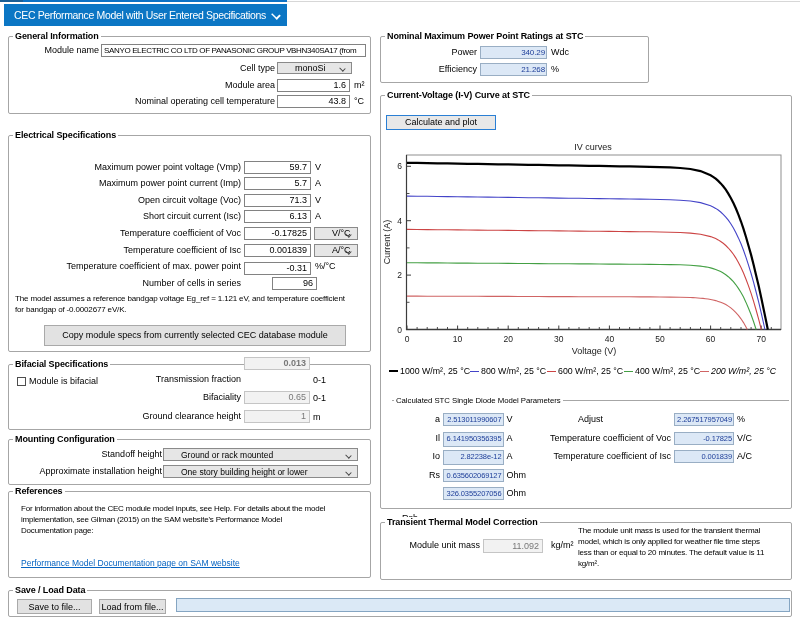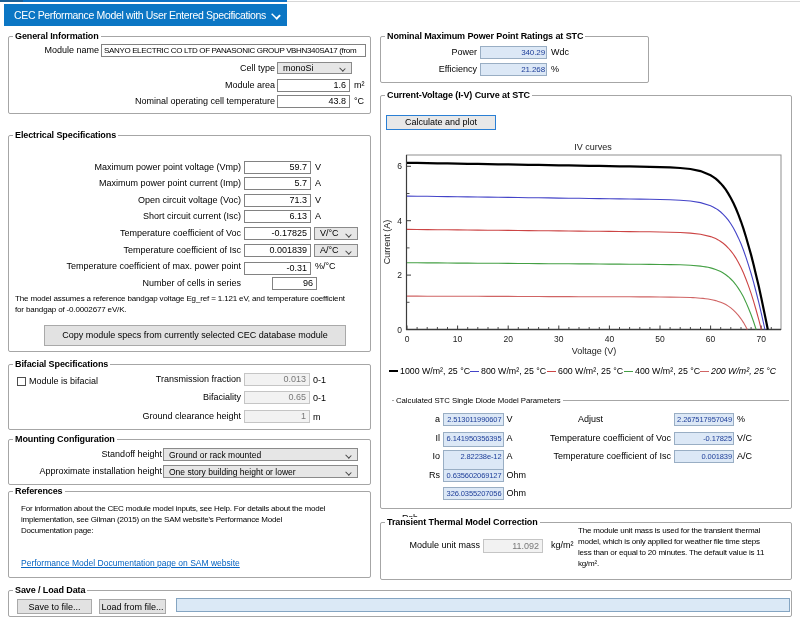--- a/index.html
+++ b/index.html
@@ -4,21 +4,21 @@
 body { width:800px; height:623px; background:#fff; font-family:"Liberation Sans",sans-serif; position:relative; overflow:hidden; }
 .abs { position:absolute; }
 .gb { position:absolute; border:1px solid #a6a6a6; border-radius:2px; background:transparent; }
 .gbt { position:absolute; top:-6px; left:4px; background:#fff; padding:0 2px; font-size:9px; letter-spacing:-0.1px; font-weight:bold; color:#000; white-space:nowrap; line-height:11px;}
 .lab { position:absolute; font-size:9px; color:#000; text-align:right; white-space:nowrap; line-height:13px; }
 .inp { position:absolute; background:#fff; border:1px solid #828282; font-size:9px; color:#000; text-align:right; padding:0 3px; line-height:11px; white-space:nowrap; overflow:hidden; }
 .inpL { text-align:left; padding:0 2px; }
 .dis { background:#f2f2f2; border:1px solid #c5c5c5; color:#787878; }
 .calc { position:absolute; background:#dce8f6; border:1px solid #99aec4; font-size:7.5px; letter-spacing:-0.1px; color:#20409a; text-align:right; padding:0 1px 0 1px; line-height:11px; white-space:nowrap; overflow:hidden; }
 .unit { position:absolute; font-size:9px; color:#000; white-space:nowrap; line-height:13px; }
-.cmb { position:absolute; background:#e6e6e6; border:1px solid #8a8a8a; font-size:9px; color:#000; padding:0 5px; line-height:11px; white-space:nowrap; overflow:hidden; }
+.cmb { position:absolute; background:#e6e6e6; border:1px solid #8a8a8a; font-size:9px; color:#000; padding:0 17px; line-height:11px; white-space:nowrap; overflow:hidden; }
 .cmb .cv { position:absolute; right:6px; top:3px; width:5px; height:5px; border-right:1px solid #444; border-bottom:1px solid #444; transform:rotate(45deg) scale(1,0.8); }
 .btn { position:absolute; background:#e2e2e2; border:1px solid #a9a9a9; font-size:9px; color:#000; text-align:center; }
 .txt { position:absolute; font-size:9px; color:#000; line-height:11px; white-space:nowrap; }
 </style></head><body>
 
 <div class="abs" style="left:0;top:0;width:287px;height:2px;background:#0d72c4;"></div>
 <div class="abs" style="left:0;top:0;width:23px;height:2px;background:#1b5e94;"></div>
 <div class="abs" style="left:287px;top:1px;width:513px;height:1px;background:#d7d7d7;"></div>
 <div class="abs" style="left:4px;top:4px;width:283px;height:22px;background:#0b76c4;color:#fff;font-size:10.5px;line-height:22px;letter-spacing:-0.35px;padding-left:10px;">CEC Performance Model with User Entered Specifications<span style="position:absolute;right:7px;top:7px;width:8px;height:8px;border-right:2.2px solid #fff;border-bottom:2.2px solid #fff;transform:rotate(45deg) scale(1,0.7);"></span></div>
 <div class="gb" style="left:8px;top:36px;width:363px;height:78px;">
@@ -61,21 +61,21 @@
 <div class="lab" style="left:8px;top:276.7px;width:233px;">Number of cells in series</div>
 <div class="inp" style="left:236px;top:276.7px;width:45px;height:13px;margin-left:36px;">96</div>
 <div class="txt" style="left:15px;top:294px;line-height:10.5px;font-size:8px;letter-spacing:-0.15px;">The model assumes a reference bandgap voltage Eg_ref = 1.121 eV, and temperature coefficient<br>for bandgap of -0.0002677 eV/K.</div>
 <div class="btn" style="left:44px;top:325px;width:302px;height:21px;line-height:19px;">Copy module specs from currently selected CEC database module</div>
 <div class="gb" style="left:8px;top:364px;width:363px;height:66px;">
     <span class="gbt">Bifacial Specifications</span>
   </div>
 <div class="abs" style="left:17px;top:377px;width:9px;height:9px;border:1px solid #4d4d4d;background:#fff;"></div>
 <div class="txt" style="left:29px;top:376px;line-height:11px;">Module is bifacial</div>
 <div class="lab" style="left:100px;top:372.5px;width:141px;">Transmission fraction</div>
-<div class="inp dis" style="left:244px;top:373px;width:66px;height:13px;">0.013</div>
+<div class="inp dis" style="left:244px;top:357px;width:66px;height:13px;font-weight:bold;">0.013</div>
 <div class="unit" style="left:313px;top:373.5px;">0-1</div>
 <div class="lab" style="left:100px;top:391.0px;width:141px;">Bifaciality</div>
 <div class="inp dis" style="left:244px;top:391.0px;width:66px;height:13px;">0.65</div>
 <div class="unit" style="left:313px;top:392.0px;">0-1</div>
 <div class="lab" style="left:100px;top:409.5px;width:141px;">Ground clearance height</div>
 <div class="inp dis" style="left:244px;top:409.5px;width:66px;height:13px;">1</div>
 <div class="unit" style="left:313px;top:410.5px;">m</div>
 <div class="gb" style="left:8px;top:439px;width:363px;height:46px;">
     <span class="gbt">Mounting Configuration</span>
   </div>
@@ -183,21 +183,21 @@
 <div class="abs" style="left:700px;top:366px;height:11px;font-size:8.8px;line-height:10px;font-style:italic;"><span style="display:inline-block;width:9px;height:1.3px;background:#d06464;vertical-align:2px;margin-right:2px;"></span><span style="font-size:8.8px;">200 W/m², 25 °C</span></div>
 <div class="abs" style="left:392px;top:400px;width:397px;height:1px;background:#a6a6a6;"></div>
 <div class="abs" style="left:394px;top:395px;background:#fff;padding:0 2px;font-size:7.8px;letter-spacing:-0.05px;line-height:11px;">Calculated STC Single Diode Model Parameters</div>
 <div class="lab" style="left:380px;top:413.0px;width:60px;">a</div>
 <div class="calc" style="left:442.5px;top:413.0px;width:61px;height:13px;">2.513011990607</div>
 <div class="unit" style="left:506.5px;top:413.0px;">V</div>
 <div class="lab" style="left:380px;top:431.5px;width:60px;">Il</div>
 <div class="calc" style="left:442.5px;top:431.5px;width:61px;height:15px;">6.141950356395</div>
 <div class="unit" style="left:506.5px;top:431.5px;">A</div>
 <div class="lab" style="left:380px;top:450.0px;width:60px;">Io</div>
-<div class="calc" style="left:442.5px;top:450.0px;width:61px;height:28px;">2.82238e-12</div>
+<div class="calc" style="left:442.5px;top:450.0px;width:61px;height:15px;">2.82238e-12</div>
 <div class="unit" style="left:506.5px;top:450.0px;">A</div>
 <div class="lab" style="left:380px;top:468.5px;width:60px;">Rs</div>
 <div class="calc" style="left:442.5px;top:468.5px;width:61px;height:13px;">0.635602069127</div>
 <div class="unit" style="left:506.5px;top:468.5px;">Ohm</div>
 <div class="lab" style="left:380px;top:512px;width:60px;text-align:center;">Rsh</div>
 <div class="calc" style="left:442.5px;top:487.0px;width:61px;height:13px;">326.0355207056</div>
 <div class="unit" style="left:506.5px;top:487.0px;">Ohm</div>
 <div class="lab" style="left:510px;top:413.0px;width:161px;text-align:center;">Adjust</div>
 <div class="calc" style="left:674px;top:413.0px;width:60px;height:13px;">2.267517957049</div>
 <div class="unit" style="left:737px;top:413.0px;">%</div>

